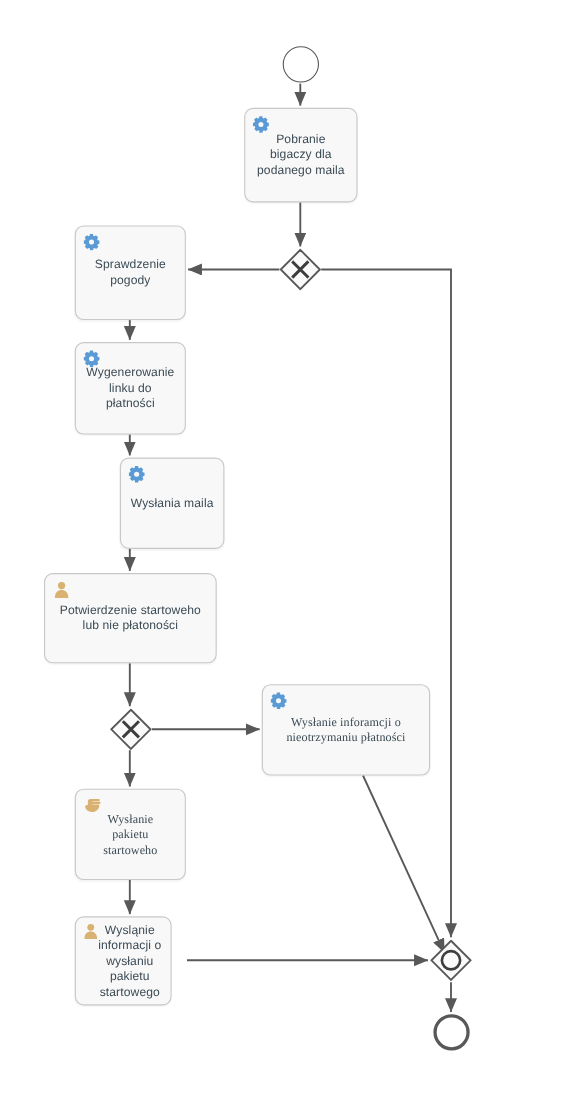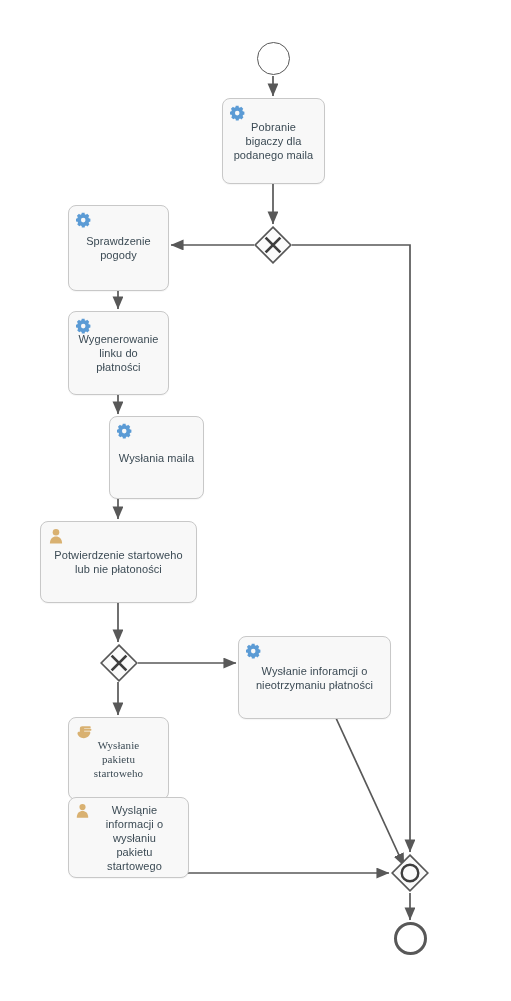--- a/index.html
+++ b/index.html
@@ -173,21 +173,21 @@
 lub nie płatoności</span>
   </div>
 
   <div class="node gateway" style="left:100px; top:644px; width:38px; height:38px;">
     <svg class="gw-shape" width="38" height="38" viewBox="0 0 38 38" xmlns="http://www.w3.org/2000/svg">
       <path d="M19,1.2 L36.8,19 L19,36.8 L1.2,19 Z" fill="#fafafa" stroke="#585858" stroke-width="1.7"></path>
       <path d="M12.6,12.6 L25.4,25.4 M25.4,12.6 L12.6,25.4" stroke="#3d3d3d" stroke-width="2.7" stroke-linecap="square"></path>
     </svg>
   </div>
 
-  <div class="node task" style="left:238px; top:636px; width:153px; height:83px;">
+  <div class="node task" style="left:238px; top:622px; width:153px; height:83px;font-family:Liberation Serif, serif;">
     <span class="task-icon">
       <svg viewBox="0 0 16 16" width="16" height="16" xmlns="http://www.w3.org/2000/svg">
         <path fill="#5b9bd5" d="M9.6 1.2h-3.2l-.35 1.75-1.3.54L3.3 2.5 1.04 4.76l.99 1.45-.54 1.3L0 7.9v3.2l1.75.35.54 1.3-.99 1.45 2.26 2.26 1.45-.99 1.3.54L6.4 17.8h3.2l.35-1.75 1.3-.54 1.45.99 2.26-2.26-.99-1.45.54-1.3L16 11.1V7.9l-1.75-.35-.54-1.3.99-1.45-2.26-2.26-1.45.99-1.3-.54z" transform="scale(0.9) translate(0,-0.5)"></path>
         <circle cx="7.2" cy="8.1" r="2.3" fill="#f8f8f8"></circle>
       </svg>
     </span>
     <span class="task-label">Wysłanie inforamcji o
 nieotrzymaniu płatności</span>
   </div>
 
@@ -195,21 +195,21 @@
     <span class="task-icon" style="top:8px; left:8px; width:15px; height:13px;">
       <svg viewBox="0 0 16 14" width="15" height="13" xmlns="http://www.w3.org/2000/svg">
         <path fill="#d9b171" d="M2.2 6.3 C1.1 6.3 0.4 7.0 0.4 7.9 C0.4 9.6 2.0 11.9 4.6 12.7 C7.6 13.6 10.6 12.8 12.3 11.1 C13.6 9.8 14.3 8.3 14.3 7.1 C14.3 6.3 13.8 5.8 13.1 5.8 L7.6 5.8 L7.6 5.2 L14.3 5.2 C15.0 5.2 15.5 4.7 15.5 4.1 C15.5 3.5 15.0 3.0 14.3 3.0 L7.6 3.0 L7.6 2.5 L13.6 2.5 C14.2 2.5 14.7 2.0 14.7 1.4 C14.7 0.8 14.2 0.4 13.6 0.4 L5.5 0.4 C4.0 0.4 3.0 1.3 3.0 2.8 L3.0 6.3 Z"></path>
       </svg>
     </span>
     <span class="task-label">Wysłanie
 pakietu
 startoweho</span>
   </div>
 
-  <div class="node task" style="left:68px; top:797px; width:121px; height:81px;">
+  <div class="node task" style="left:68px; top:833px; width:88px; height:81px;">
     <span class="task-icon" style="top:5px; left:6px; width:15px; height:15px;">
       <svg viewBox="0 0 16 16" width="15" height="15" xmlns="http://www.w3.org/2000/svg">
         <circle cx="8" cy="4.3" r="3.3" fill="#d9b171"></circle>
         <path d="M1.9 15.6 C1.9 10.6 4.6 8.4 8 8.4 C11.4 8.4 14.1 10.6 14.1 15.6 Z" fill="#d9b171"></path>
       </svg>
     </span>
     <span class="task-label" style="padding-left:12px;">Wysląnie
 informacji o
 wysłaniu
 pakietu

